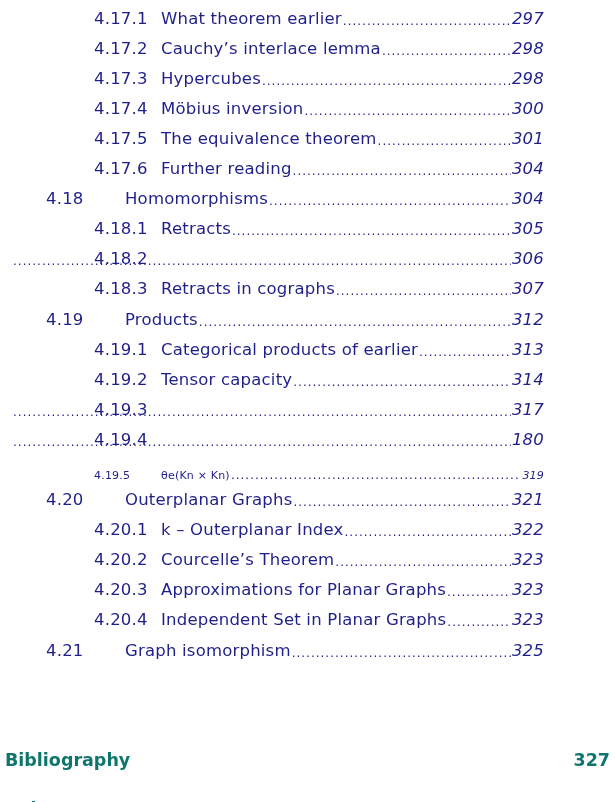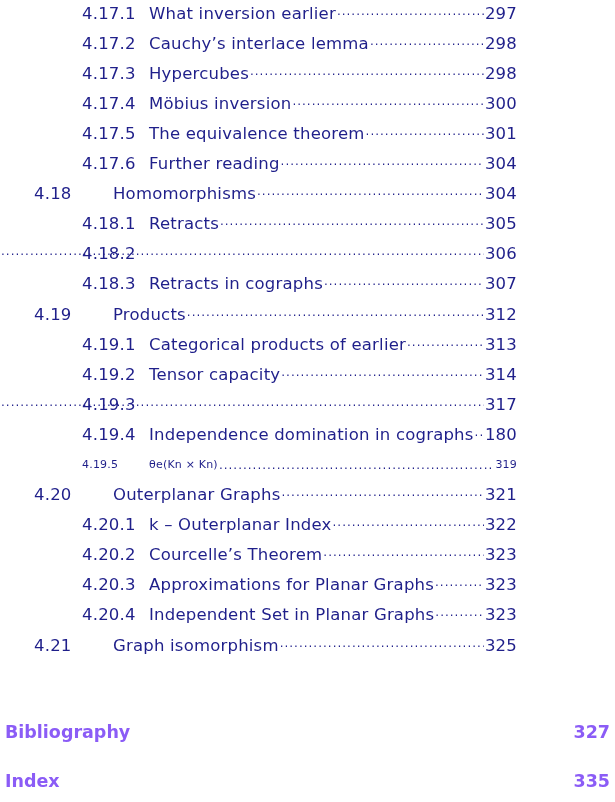--- a/index.html
+++ b/index.html
@@ -1,38 +1,38 @@
 <!DOCTYPE html>
 <html><head>
 <meta charset="utf-8">
 <style>
   html, body { margin: 0; padding: 0; background: #ffffff; }
   body { width: 615px; height: 802px; position: relative; overflow: hidden;
          font-family: "DejaVu Sans", sans-serif; color: #1f1f8a; }
-  .row { position: absolute; left: 0; width: 537px; height: 24px; display: flex; align-items: flex-start; font-size: 16.5px; letter-spacing: 0.2px; }
+  .row { position: absolute; left: 12px; width: 537px; height: 24px; display: flex; align-items: flex-end; font-size: 16.5px; letter-spacing: 0.2px; }
   .num { flex: none; }
   .title { flex: none; white-space: pre; }
   .dots { flex: 1 1 auto; overflow: hidden; white-space: nowrap; margin: 0 1px; letter-spacing: 1px; font-size: 12px; }
   .dots::after { content: "....................................................................................................................................................................................................."; }
   .page { flex: none; text-align: right; }
   .lvl1 .num { position: absolute; left: 34px; }
   .lvl1 .title { margin-left: 113px; }
   .lvl2 .num { position: absolute; left: 82px; }
   .lvl2 .title { margin-left: 149px; }
-  .row .page { margin-right: 20px; }
+  .row .page { margin-right: 5px; font-style: italic; }
   .chap { position: absolute; left: 5px; width: 605px; display: flex; justify-content: space-between;
-          font-weight: bold; font-size: 17.5px; color: #8b5cf6; }
+          font-weight: bold; font-size: 17.5px; color: #0f766e; margin-top: 28px; }
 </style>
 </head>
 <body>
 
 <div>
   <div class="row lvl2" style="top:4px">
       <span class="num">4.17.1</span>
-      <span class="title">What inversion earlier</span>
+      <span class="title">What theorem earlier</span>
       <span class="dots"></span>
       <span class="page">297</span>
     </div>
   <div class="row lvl2" style="top:34px">
       <span class="num">4.17.2</span>
       <span class="title">Cauchy’s interlace lemma</span>
       <span class="dots"></span>
       <span class="page">298</span>
     </div>
   <div class="row lvl2" style="top:64px">
@@ -100,21 +100,20 @@
       <span class="dots"></span>
       <span class="page">314</span>
     </div>
   <div class="row lvl2" style="top:395px">
       <span class="num">4.19.3</span>
       <span class="dots"></span>
       <span class="page">317</span>
     </div>
   <div class="row lvl2" style="top:425px">
       <span class="num">4.19.4</span>
-      <span class="title">Independence domination in cographs</span>
       <span class="dots"></span>
       <span class="page">180</span>
     </div>
   <div class="row lvl2" style="top:458px;font-size:11px">
       <span class="num">4.19.5</span>
       <span class="title">θe(Kn × Kn)</span>
       <span class="dots"></span>
       <span class="page">319</span>
     </div>
   <div class="row lvl1" style="top:485px">

